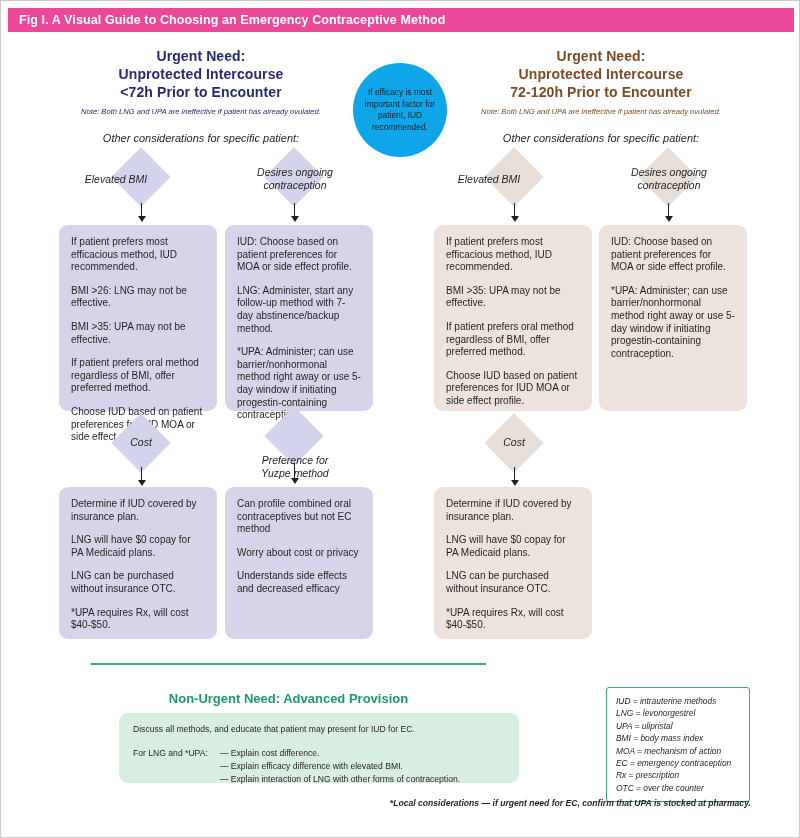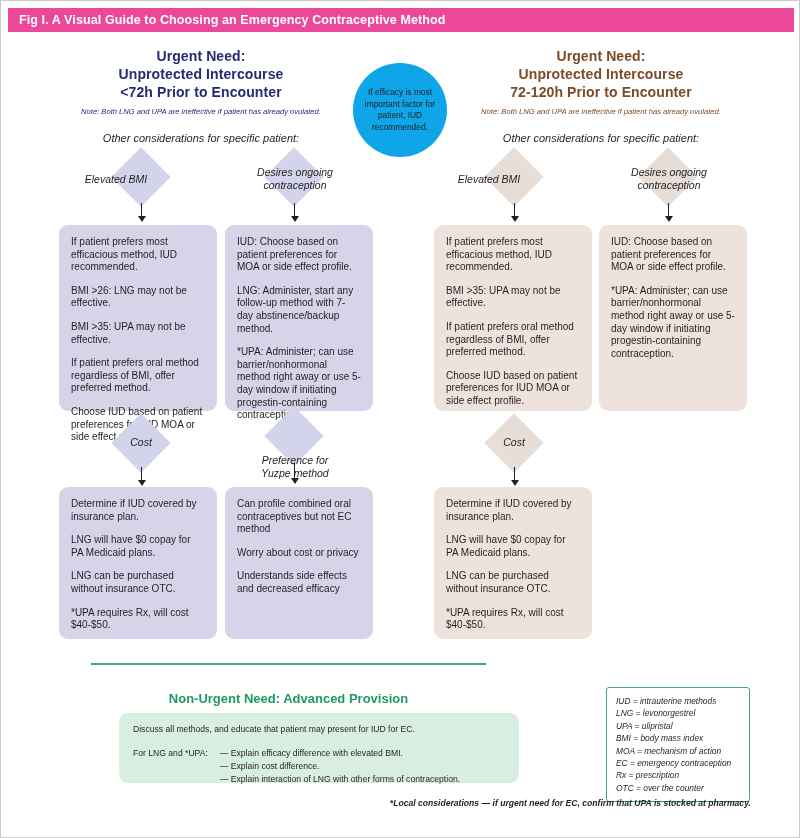--- a/index.html
+++ b/index.html
@@ -315,22 +315,22 @@
 
   <div class="greenrule" style="left:90px; top:662px; width:395px;"></div>
 
   <div class="greenhead" style="left:90px; top:690px; width:395px;">Non-Urgent Need: Advanced Provision</div>
 
   <div class="greenbox" style="left:118px; top:712px; width:400px; height:70px;">
     <div class="intro">Discuss all methods, and educate that patient may present for IUD for EC.</div>
     <div class="row">
       <div class="lead">For LNG and *UPA:</div>
       <div class="bullets">
+        <div>— Explain cost difference.</div>
         <div>— Explain efficacy difference with elevated BMI.</div>
-        <div>— Explain cost difference.</div>
         <div>— Explain interaction of LNG with other forms of contraception.</div>
       </div>
     </div>
   </div>
 
   <div class="legend" style="left:605px; top:686px; width:144px;">
     <div>IUD = intrauterine methods</div>
     <div>LNG = levonorgestrel</div>
     <div>UPA = ulipristal</div>
     <div>BMI = body mass index</div>

